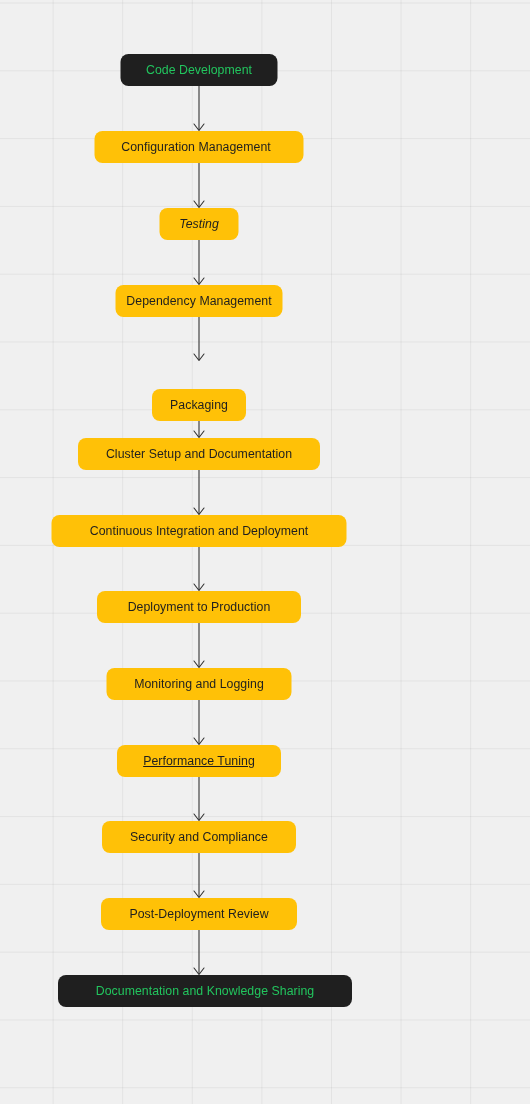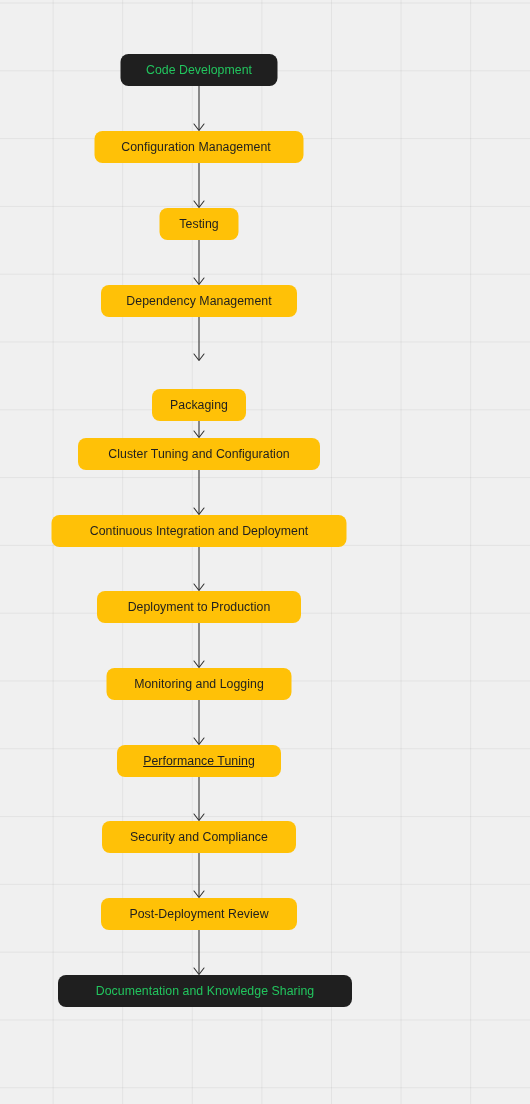--- a/index.html
+++ b/index.html
@@ -127,31 +127,31 @@
       </g>
     </svg>
 
   <div id="nodes">
       <div class="node terminal" style="left: 199px; top: 54px; width: 157px;">
         <span class="node-label">Code Development</span>
       </div>
       <div class="node step" style="left: 199px; top: 131px; width: 209px; padding-left: 8px;">
         <span class="node-label">Configuration Management</span>
       </div>
-      <div class="node step" style="left: 199px; top: 208px; width: 79px;">
+      <div class="node step" style="left: 199px; top: 208px; width: 79px; font-style: italic;">
         <span class="node-label">Testing</span>
       </div>
-      <div class="node step" style="left: 199px; top: 285px; width: 196px;">
+      <div class="node step" style="left: 199px; top: 285px; width: 167px;">
         <span class="node-label">Dependency Management</span>
       </div>
       <div class="node step" style="left: 199px; top: 361px; width: 94px; margin-top: 28px;">
         <span class="node-label">Packaging</span>
       </div>
       <div class="node step" style="left: 199px; top: 438px; width: 242px;">
-        <span class="node-label">Cluster Tuning and Configuration</span>
+        <span class="node-label">Cluster Setup and Documentation</span>
       </div>
       <div class="node step" style="left: 199px; top: 515px; width: 295px;">
         <span class="node-label">Continuous Integration and Deployment</span>
       </div>
       <div class="node step" style="left: 199px; top: 591px; width: 204px;">
         <span class="node-label">Deployment to Production</span>
       </div>
       <div class="node step" style="left: 199px; top: 668px; width: 185px;">
         <span class="node-label">Monitoring and Logging</span>
       </div>

